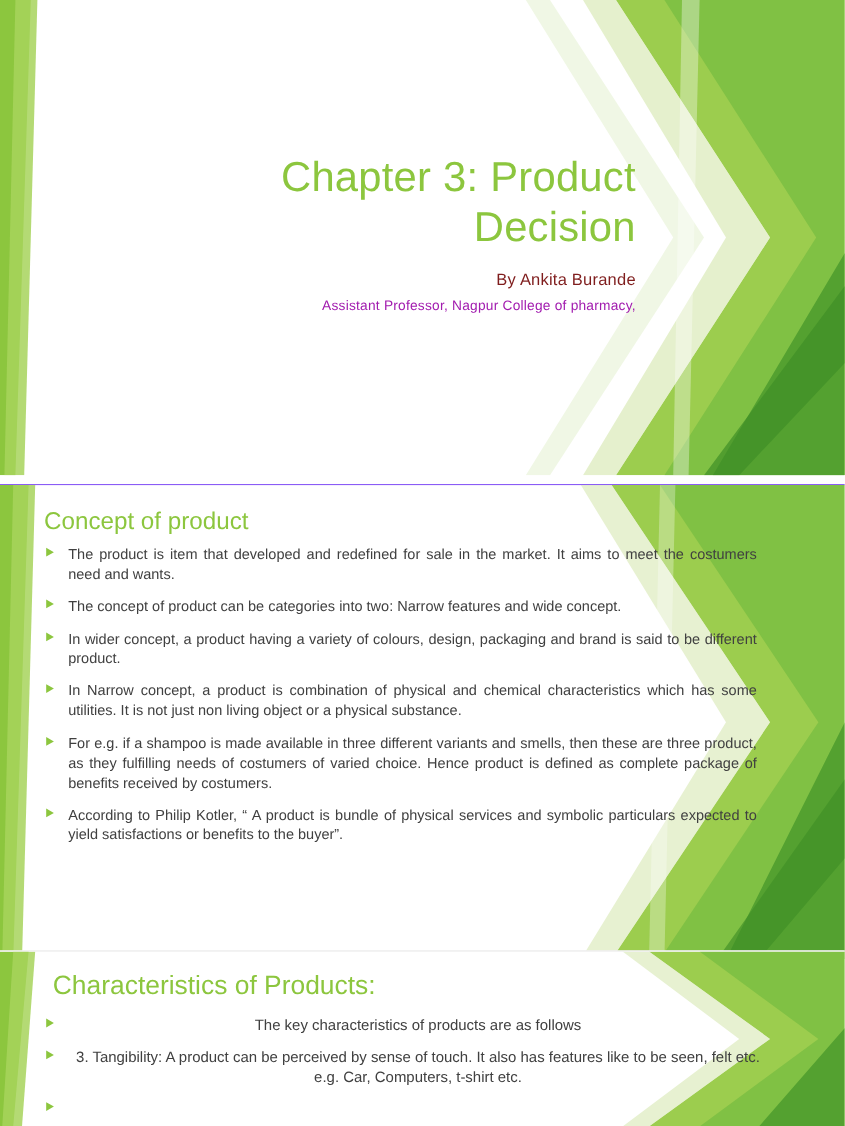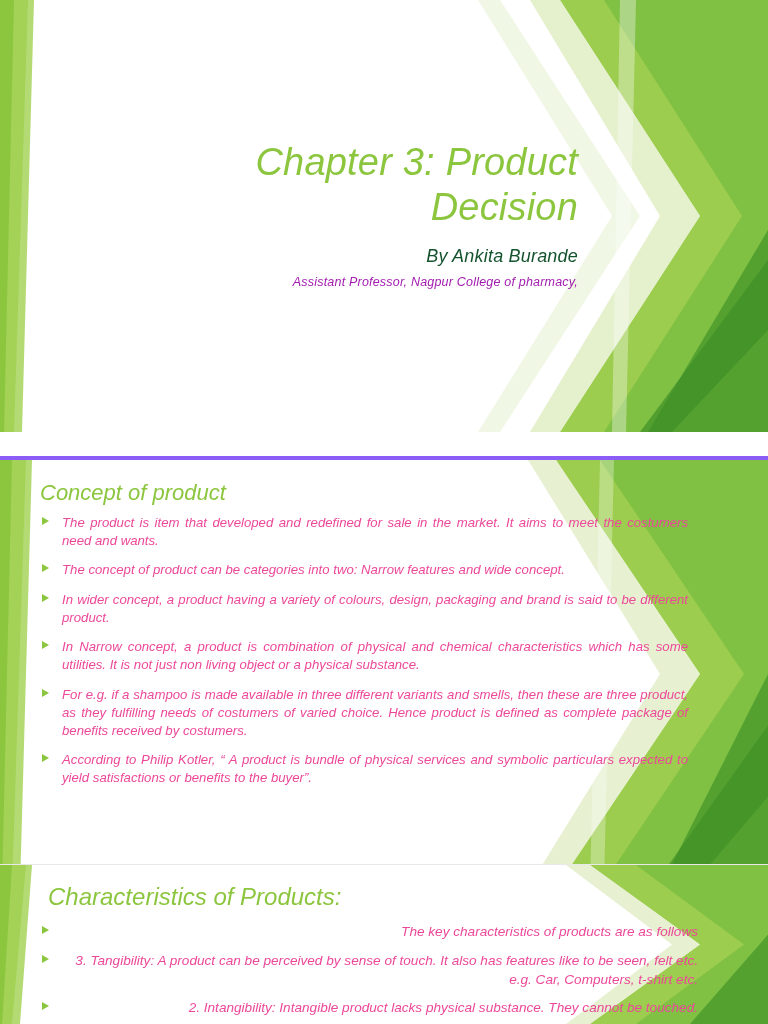--- a/index.html
+++ b/index.html
@@ -8,33 +8,32 @@
     height: 1024px;
     background: #ffffff;
     font-family: "Liberation Sans", sans-serif;
     overflow: hidden;
   }
   .page {
     position: relative;
     width: 768px;
     height: 1024px;
     background: #ffffff;
-    font-style: italic;
   }
 
   
   .slide {
     position: absolute;
     left: 0;
     width: 768px;
     background: #ffffff;
     overflow: hidden;
   }
   .slide-1 { top: 0; height: 432px; }
-  .slide-2 { top: 456px; height: 432px; border-top: 4px solid #8b5cf6; padding-left: 46px; }
+  .slide-2 { top: 440px; height: 432px; border-top: 1px solid #8b5cf6; padding-left: 46px; }
   .slide-3 { top: 864px; height: 160px; border-top: 1px solid #e8e8e8; }
 
   
   .deco { position: absolute; top: 0; left: 0; width: 768px; height: 100%; pointer-events: none; }
   .deco svg { display: block; width: 100%; height: 100%; }
 
   
   .title-block {
     position: absolute;
     right: 190px;
@@ -44,22 +43,22 @@
   }
   .deck-title {
     font-size: 38px;
     line-height: 1.18;
     color: #8cc63e;
     font-weight: normal;
     letter-spacing: .2px;
   }
   .byline {
     margin-top: 16px;
-    font-size: 18px;
-    color: #14532d;
+    font-size: 15px;
+    color: #7f1d1d;
     letter-spacing: .2px;
   }
   .affiliation {
     margin-top: 8px;
     font-size: 12.5px;
     color: #a21caf;
     letter-spacing: .2px;
   }
 
   
@@ -77,24 +76,24 @@
   }
   .s2-bullets { left: 38px; top: 54px; width: 650px; }
   .s3-bullets { left: 38px; top: 58px; width: 660px; }
 
   .bullet {
     position: relative;
     padding-left: 24px;
     margin-bottom: 11px;
     font-size: 13.2px;
     line-height: 1.38;
-    color: #ec4899;
+    color: #404040;
     text-align: justify;
   }
-  .s3-bullets .bullet { font-size: 13.6px; margin-bottom: 10px; text-align: right; }
+  .s3-bullets .bullet { font-size: 13.6px; margin-bottom: 10px; text-align: center; }
 
   .bullet .marker {
     position: absolute;
     left: 4px;
     top: 3px;
     width: 0;
     height: 0;
     border-left: 7px solid #8cc63e;
     border-top: 4.5px solid transparent;
     border-bottom: 4.5px solid transparent;
@@ -191,18 +190,17 @@
       <li class="bullet">
         <span class="marker"></span>
         <span>The key characteristics of products are as follows</span>
       </li>
       <li class="bullet">
         <span class="marker"></span>
         <span>3. Tangibility: A product can be perceived by sense of touch. It also has features like to be seen, felt etc. e.g. Car, Computers, t-shirt etc.</span>
       </li>
       <li class="bullet">
         <span class="marker"></span>
-        <span>2. Intangibility: Intangible product lacks physical substance. They cannot be touched.</span>
       </li>
     </ul>
   </section>
 
 </div>
 
 </body></html>

